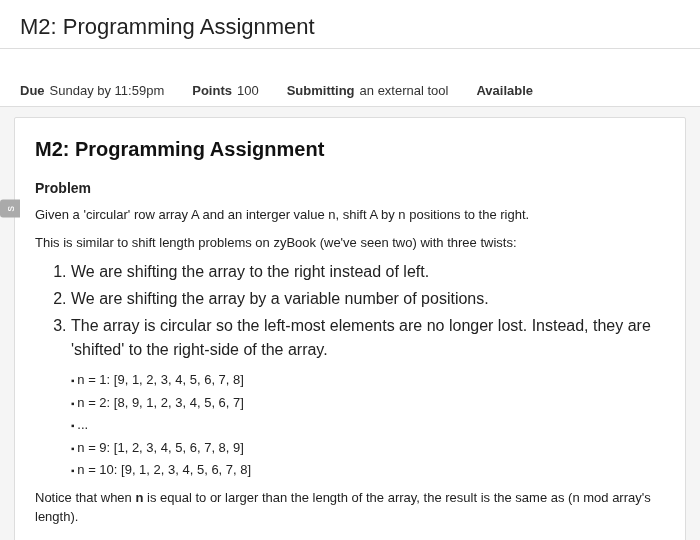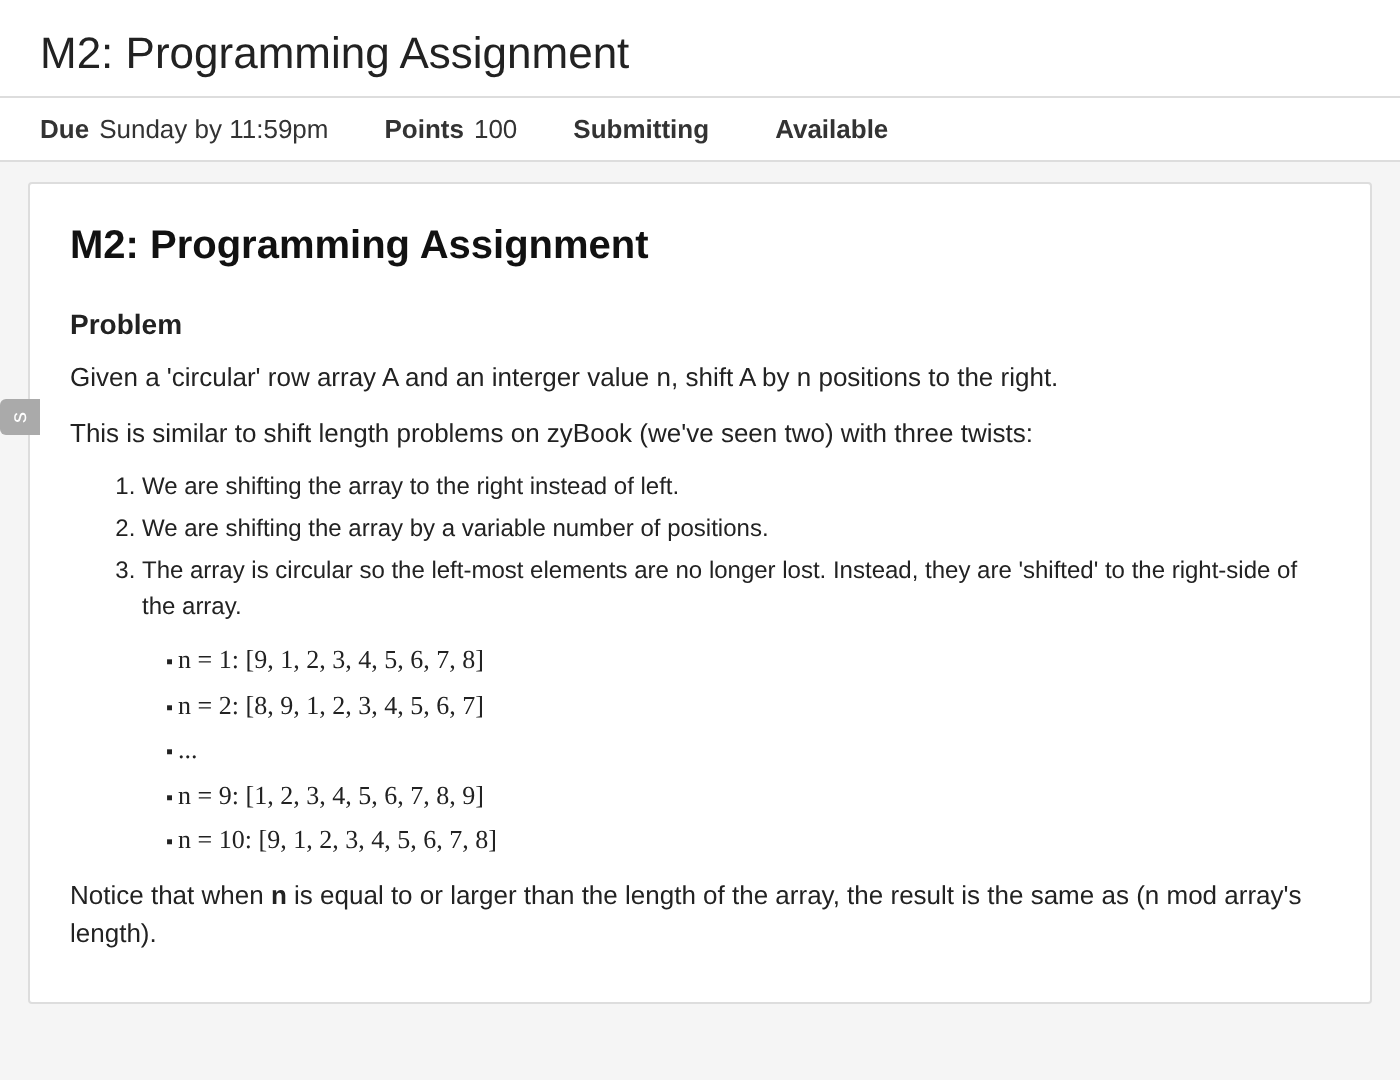--- a/index.html
+++ b/index.html
@@ -31,20 +31,21 @@
       align-items: center;
       gap: 0;
       font-size: 13px;
       color: #333;
     }
 
     .meta-item {
       display: flex;
       align-items: center;
       margin-right: 28px;
+      margin-top: 26px;
     }
 
     .meta-label {
       font-weight: bold;
       margin-right: 5px;
     }
 
     .meta-value {
       font-weight: normal;
     }
@@ -81,29 +82,28 @@
       line-height: 1.5;
     }
 
     .ordered-list {
       margin-left: 36px;
       margin-bottom: 8px;
     }
 
     .ordered-list li {
       margin-bottom: 3px;
-      font-size: 12px;
+      font-size: 16px;
       line-height: 1.5;
     }
 
     .bullet-list {
-      margin-left: 48px;
+      margin-left: 36px;
       margin-bottom: 8px;
       list-style: none;
-      font-family: Liberation Serif, serif;
     }
 
     .bullet-list li {
       margin-bottom: 3px;
       font-size: 13px;
       line-height: 1.5;
     }
 
     .bullet-list li::before {
       content: "▪ ";
@@ -144,20 +144,21 @@
     <div class="meta-item">
       <span class="meta-label">Due</span>
       <span class="meta-value">Sunday by 11:59pm</span>
     </div>
     <div class="meta-item">
       <span class="meta-label">Points</span>
       <span class="meta-value">100</span>
     </div>
     <div class="meta-item">
       <span class="meta-label">Submitting</span>
+      <span class="meta-value">an external tool</span>
     </div>
     <div class="meta-item">
       <span class="meta-label">Available</span>
     </div>
   </div>
 
   <div class="content-area">
     <div class="assignment-title">M2: Programming Assignment</div>
 
     <div class="section-heading">Problem</div>

